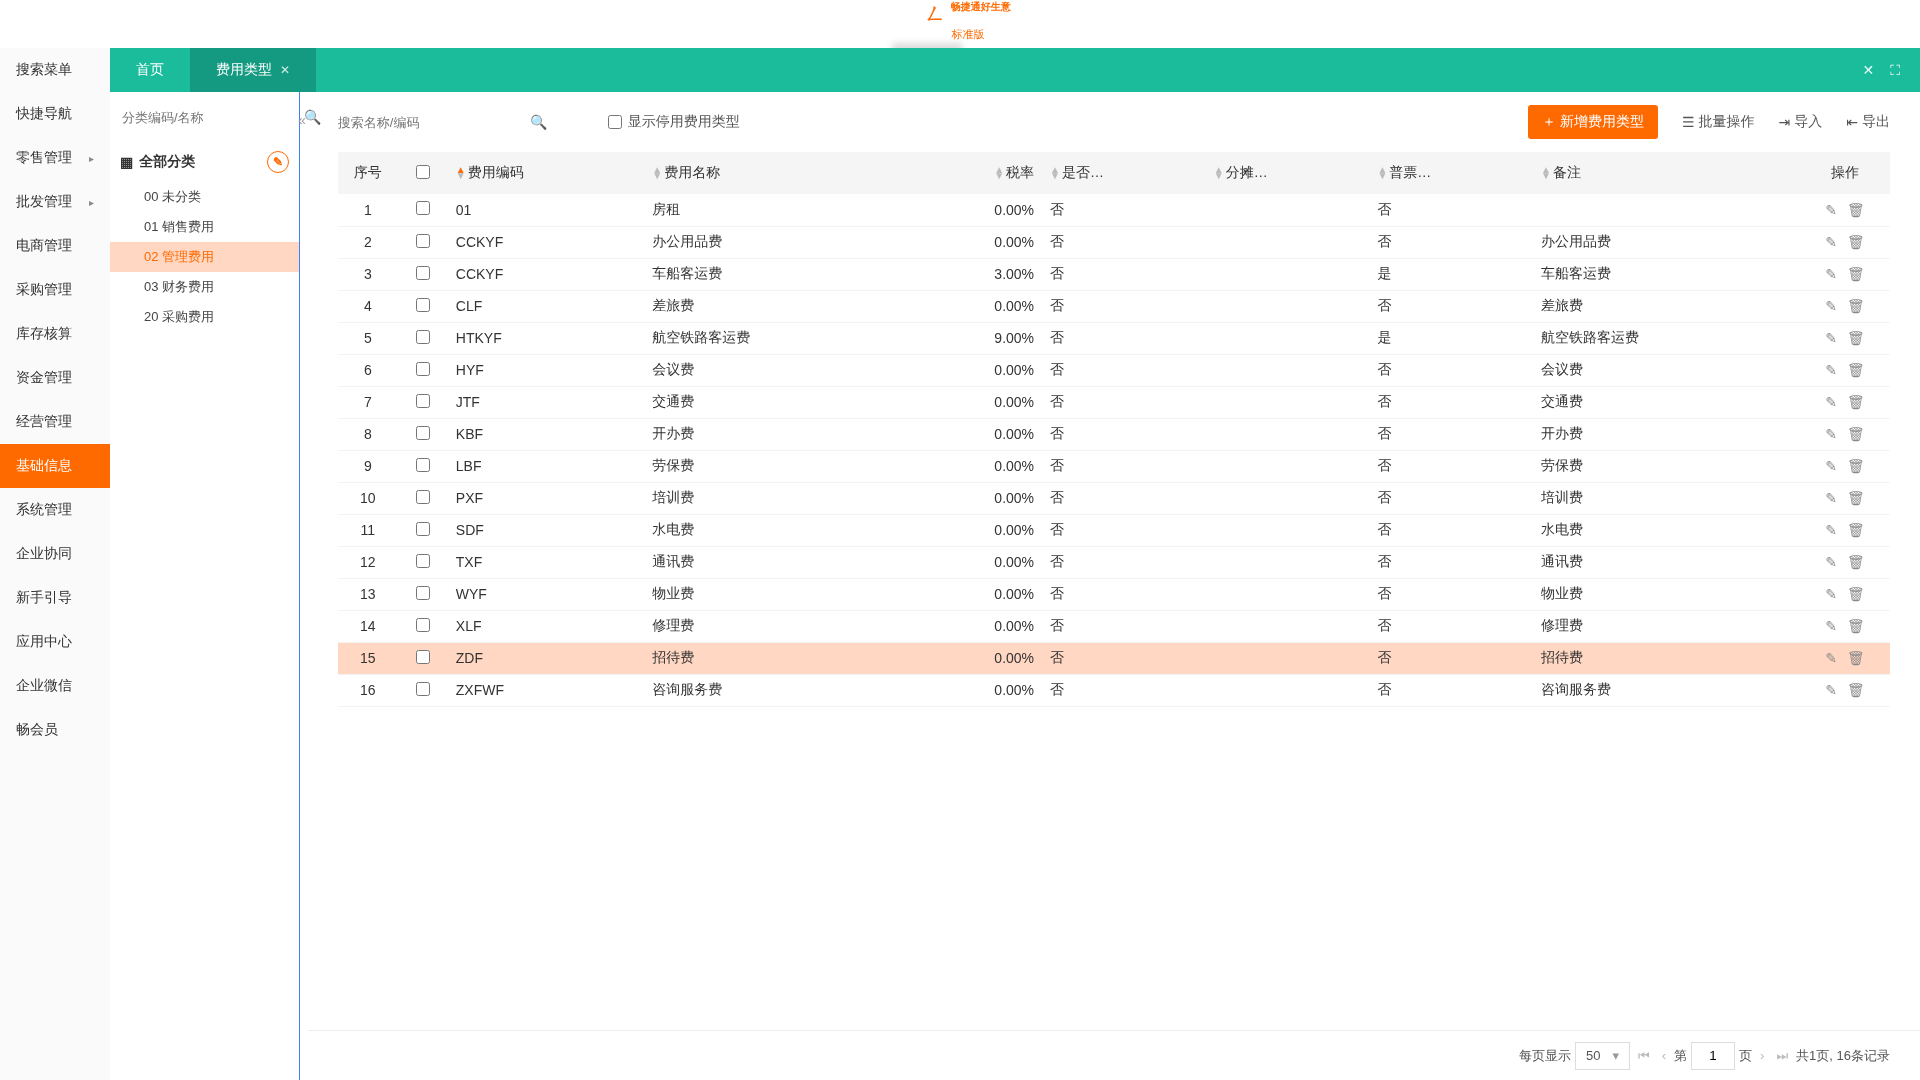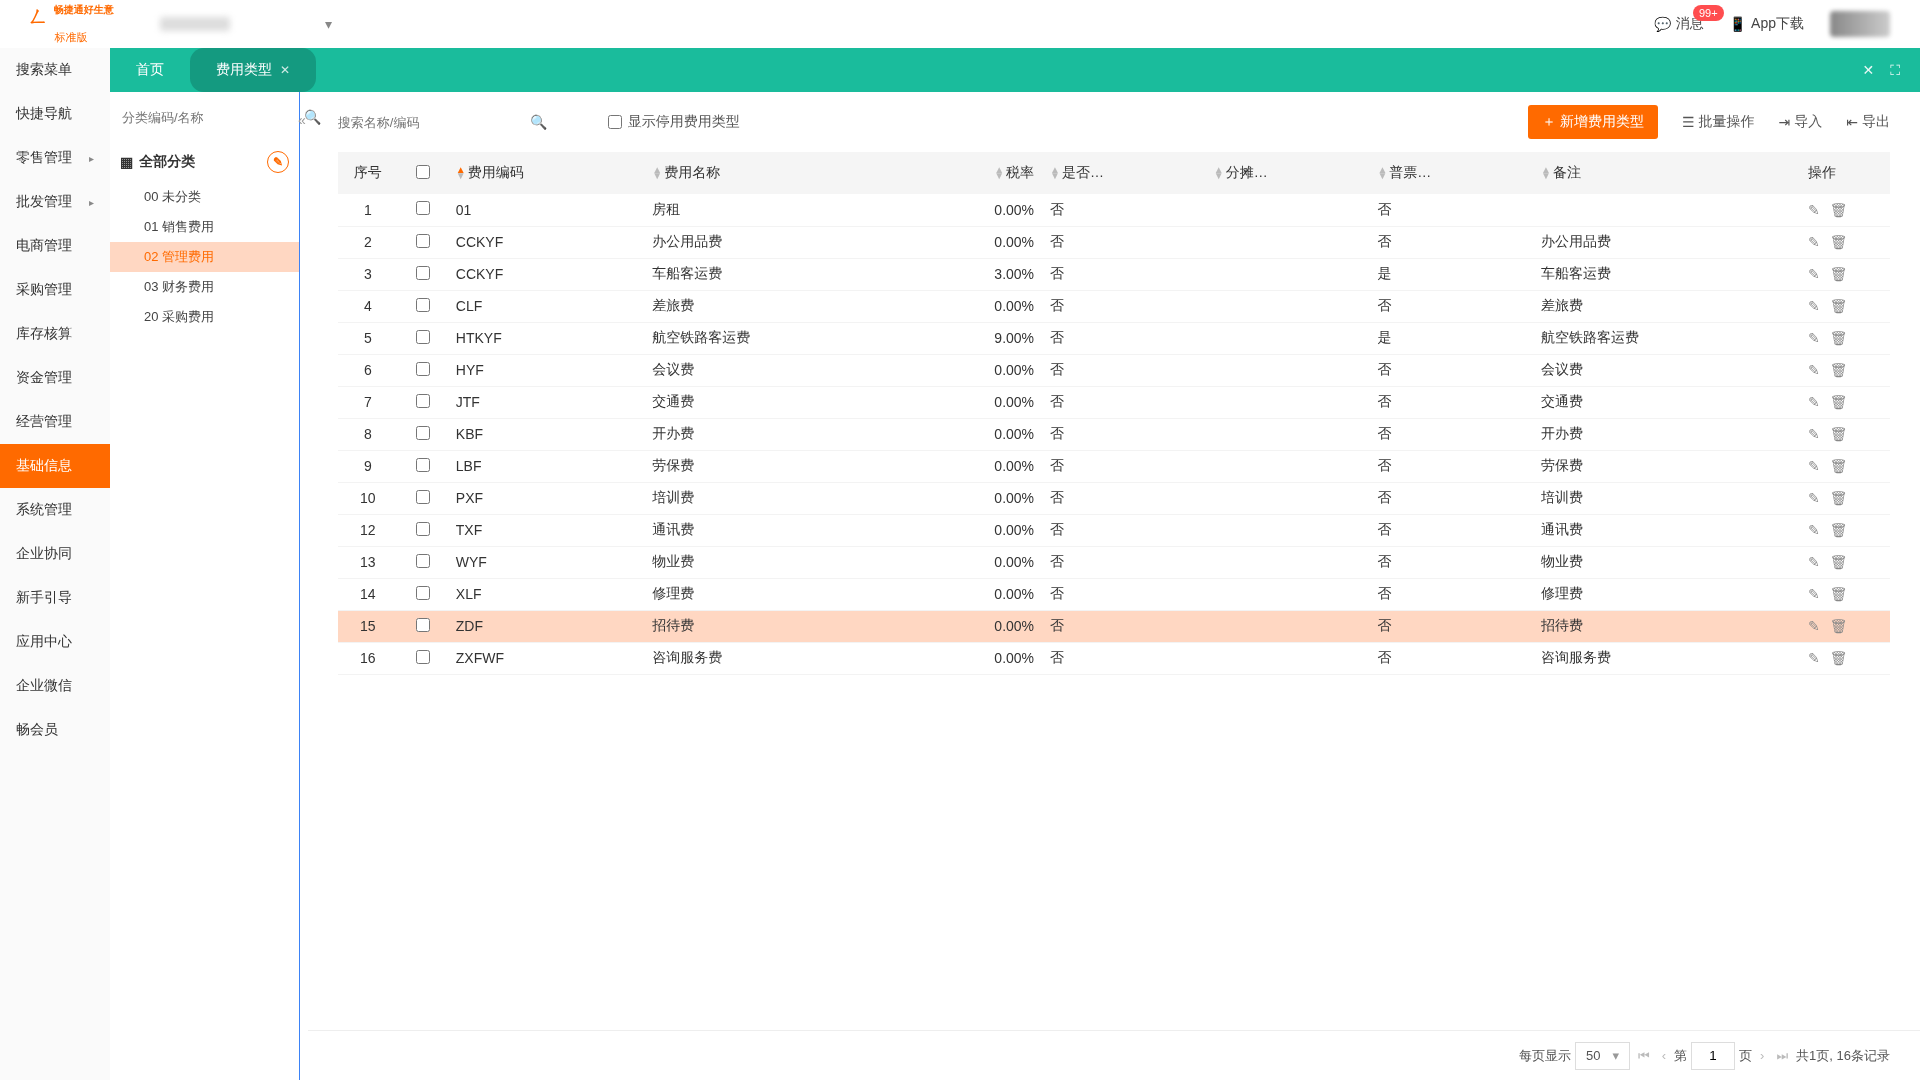--- a/index.html
+++ b/index.html
@@ -1,33 +1,33 @@
 <!DOCTYPE html>
 <html><head>
 <meta charset="utf-8">
 <style>
 * { box-sizing: border-box; margin: 0; padding: 0; }
 html, body { width: 1920px; height: 1080px; font-family: "Microsoft YaHei", Arial, sans-serif; font-size: 14px; color: #333; background: #fff; overflow: hidden; }
 
 
-.topbar { position: absolute; top: 0; left: 16px; right: 0; height: 48px; background: #fff; display: flex; align-items: center; }
+.topbar { position: absolute; top: 0; left: 16px; right: 0; height: 48px; background: #fff; display: flex; align-items: center; flex-direction: column; }
 .brand-box { width: 110px; height: 48px; display: flex; flex-direction: column; align-items: center; justify-content: center; color: #ff6a00; }
 .brand-logo { font-size: 18px; font-weight: bold; }
 .brand-sub { font-size: 11px; }
 .org-selector { margin-left: 20px; width: 200px; height: 30px; display: flex; align-items: center; justify-content: space-between; padding: 0 14px; color: #888; cursor: pointer; }
 .org-label { filter: blur(3px); background: #ddd; width: 70px; height: 14px; border-radius: 2px; }
 .topbar-right { margin-left: auto; display: flex; align-items: center; gap: 26px; padding-right: 30px; }
 .tr-item { display: flex; align-items: center; gap: 4px; color: #444; cursor: pointer; position: relative; }
 .badge { position: absolute; top: -10px; right: -20px; background: #ff4d4f; color: #fff; font-size: 11px; border-radius: 10px; padding: 0 6px; line-height: 16px; }
 .avatar { width: 60px; height: 26px; background: linear-gradient(90deg,#888,#ccc); border-radius: 4px; filter: blur(2px); }
 
 
 .tabstrip { position: absolute; top: 48px; left: 110px; right: 0; height: 44px; background: #1abc9c; display: flex; align-items: stretch; }
 .tab { padding: 14px 26px; display: flex; align-items: center; color: #fff; cursor: pointer; gap: 8px; }
-.tab.active { background: #149a80; border-radius: 14px; }
+.tab.active { background: #149a80; }
 .tab .close-x { font-size: 12px; opacity: .8; }
 .tabstrip-actions { margin-left: auto; display: flex; align-items: center; gap: 16px; padding-right: 20px; color: #fff; }
 .ts-btn { cursor: pointer; font-size: 14px; opacity: .9; }
 
 
 .leftnav { position: absolute; top: 48px; left: 0; width: 110px; bottom: 0; background: #fafafa; }
 .leftnav-item { height: 44px; display: flex; align-items: center; justify-content: space-between; padding: 0 16px; cursor: pointer; color: #333; }
 .leftnav-item.selected { background: #ff6a00; color: #fff; }
 .chev { font-size: 10px; color: #888; }
 
@@ -56,21 +56,21 @@
 
 .table-wrap { flex: 1; overflow: auto; padding: 0 30px; }
 table { width: 100%; border-collapse: collapse; }
 thead th { height: 42px; background: #f5f5f5; font-weight: normal; color: #333; text-align: left; padding: 0 8px; white-space: nowrap; position: relative; }
 thead th .sort-asc { color: #ff6a00; }
 thead th .sort { color: #bbb; font-size: 10px; display: inline-flex; flex-direction: column; line-height: 6px; margin-right: 2px; vertical-align: middle; }
 tbody td { height: 32px; padding: 0 8px; color: #333; border-bottom: 1px solid #f3f3f3; white-space: nowrap; }
 tbody tr.highlight { background: #ffd7c2; }
 .col-seq { width: 60px; text-align: center; }
 .col-chk { width: 50px; text-align: center; }
-.col-op  { width: 90px; }
+.col-op  { width: 90px; text-align: center; }
 .op-icons { display: inline-flex; gap: 10px; color: #888; }
 .op-icons span { cursor: pointer; }
 
 
 .pager { height: 50px; border-top: 1px solid #eee; display: flex; align-items: center; justify-content: flex-end; gap: 4px; padding: 0 30px; color: #555; font-size: 13px; }
 .pager select, .pager input { border: 1px solid #ddd; height: 28px; padding: 0 6px; }
 .pager input { width: 44px; text-align: center; }
 .pg-btn { color: #bbb; cursor: pointer; padding: 0 4px; }
 .sel-wrap { border:1px solid #ddd; height:28px; display:flex; align-items:center; padding:0 10px; gap:12px; cursor:pointer; }
 
@@ -407,20 +407,35 @@
               <td>否</td>
               <td></td>
               <td>否</td>
               <td>培训费</td>
               <td class="col-op"><span class="op-icons">
                   <span>✎</span>
                   <span>🗑</span>
                 </span></td>
             </tr>
             <tr>
+              <td class="col-seq">11</td>
+              <td class="col-chk"><input type="checkbox" style=""></td>
+              <td>SDF</td>
+              <td>水电费</td>
+              <td style="text-align:right">0.00%</td>
+              <td>否</td>
+              <td></td>
+              <td>否</td>
+              <td>水电费</td>
+              <td class="col-op"><span class="op-icons">
+                  <span>✎</span>
+                  <span>🗑</span>
+                </span></td>
+            </tr>
+            <tr>
               <td class="col-seq">12</td>
               <td class="col-chk"><input type="checkbox" style=""></td>
               <td>TXF</td>
               <td>通讯费</td>
               <td style="text-align:right">0.00%</td>
               <td>否</td>
               <td></td>
               <td>否</td>
               <td>通讯费</td>
               <td class="col-op"><span class="op-icons">

